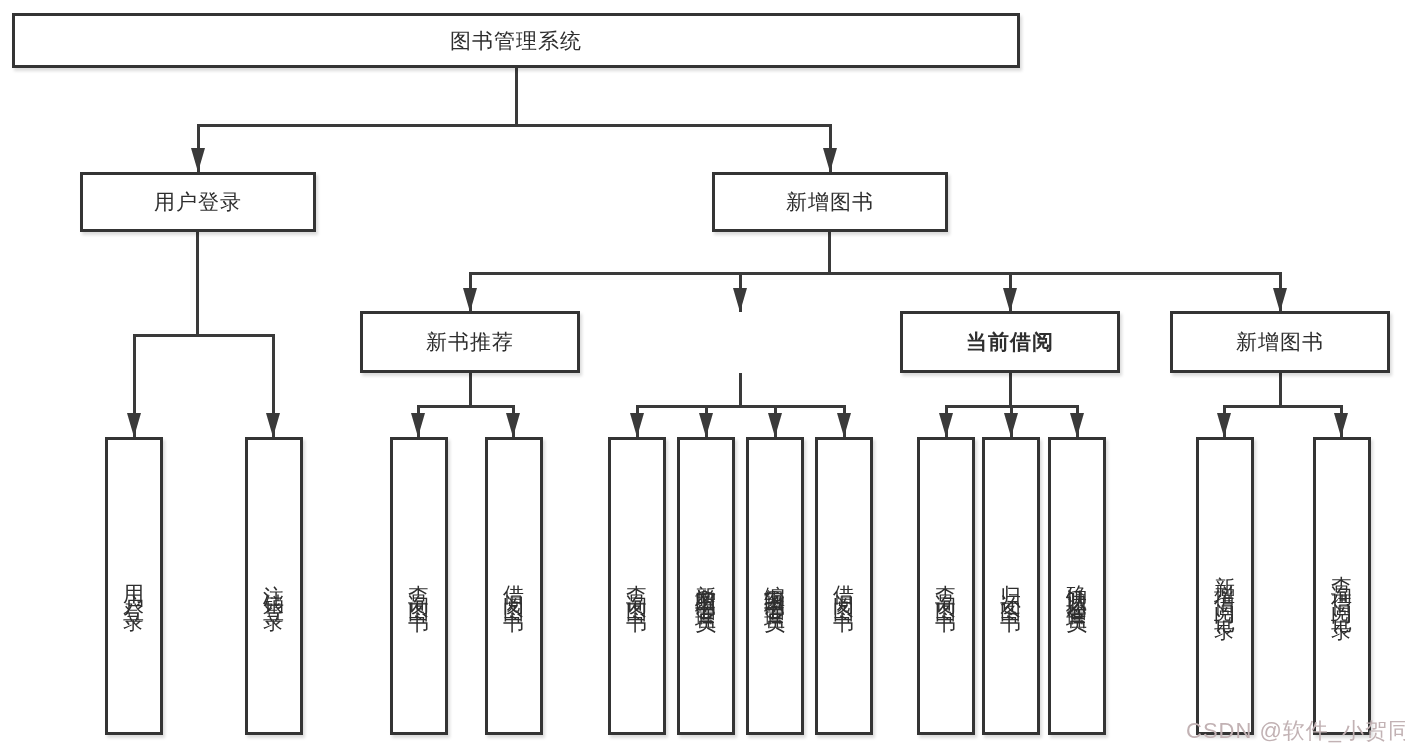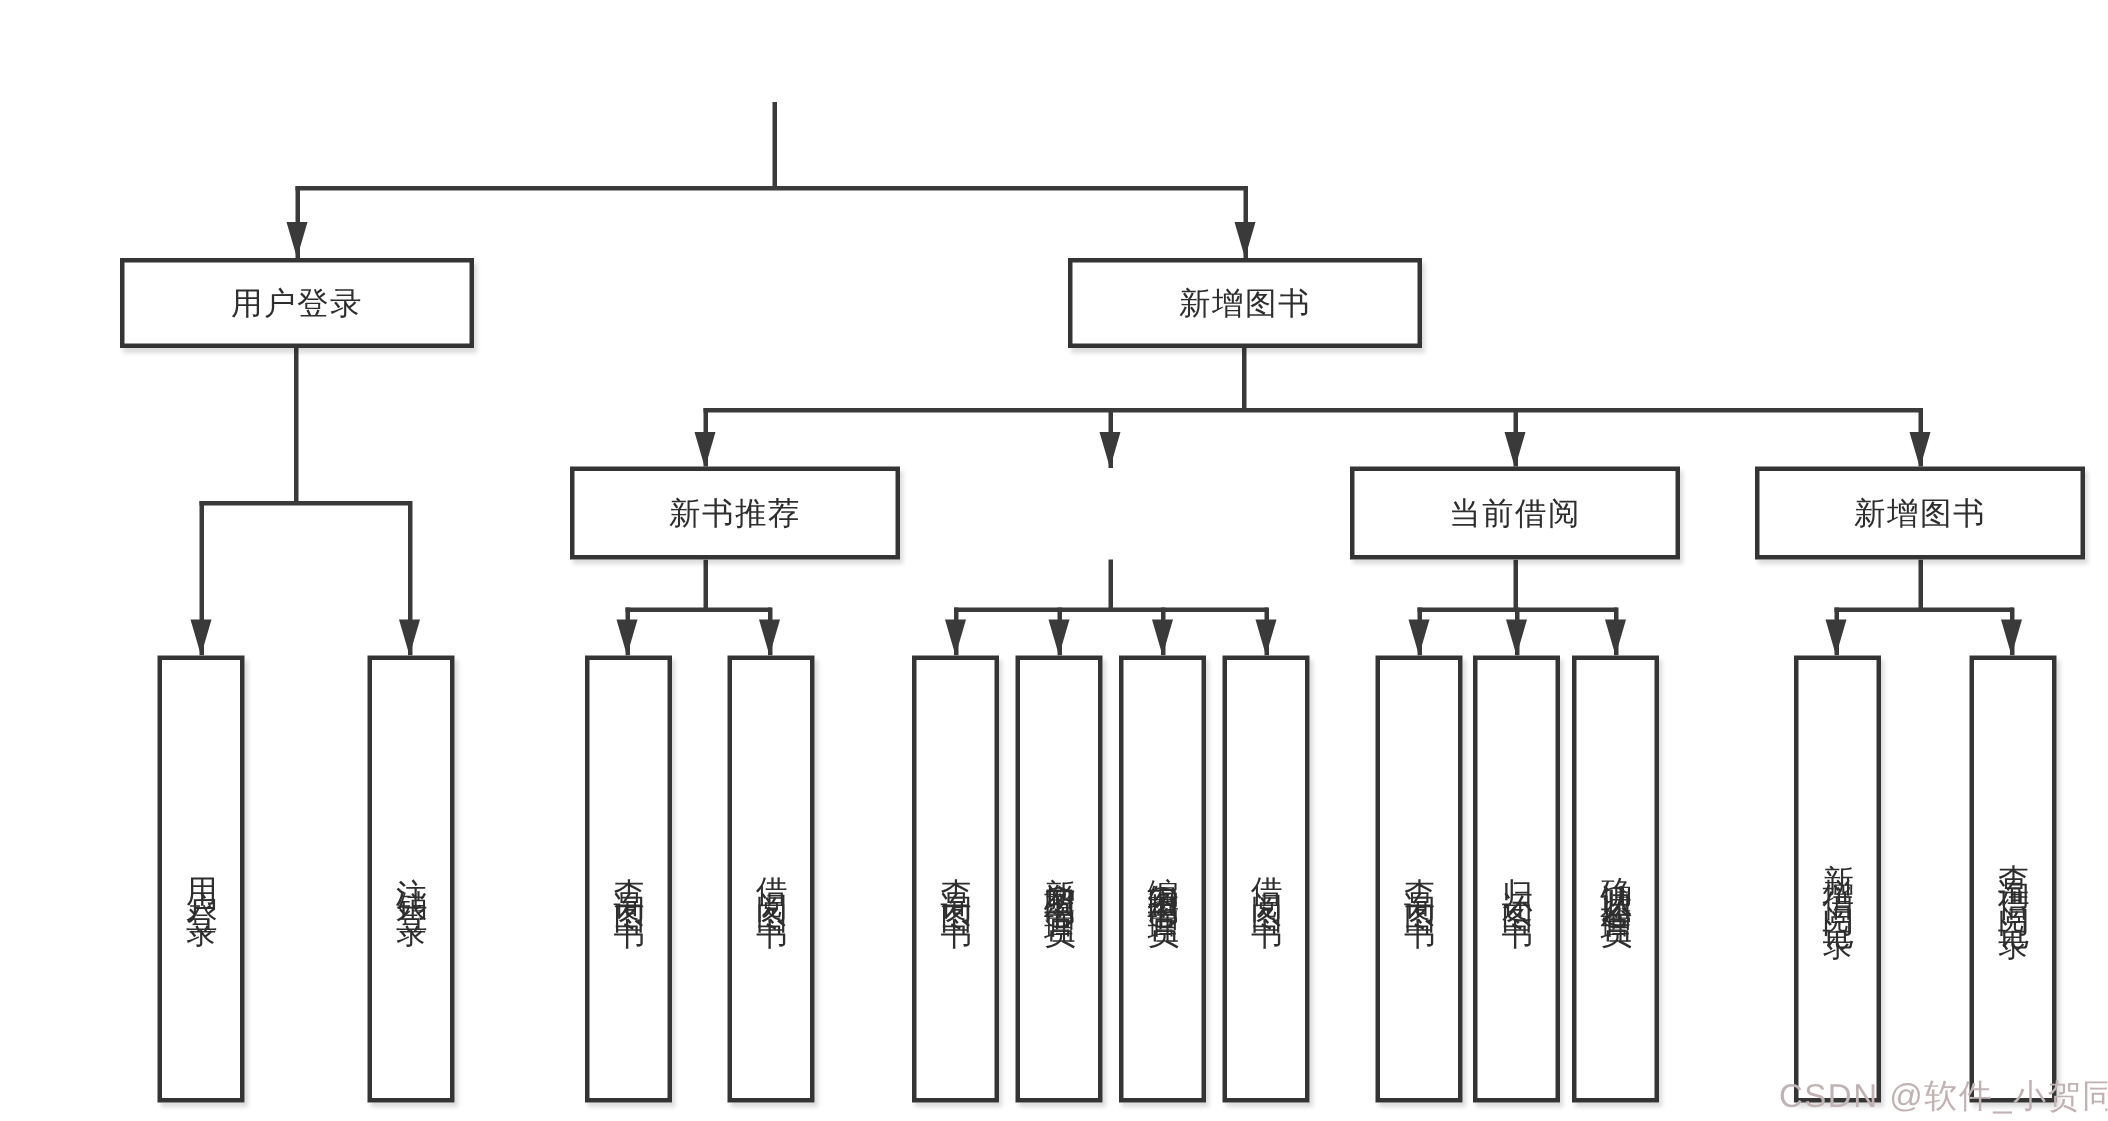--- a/index.html
+++ b/index.html
@@ -87,26 +87,27 @@
   <div class="vl" style="left:1076px;top:405px;height:32px;"></div>
   <div class="ar" style="left:1070px;top:413px;"></div>
 
   <div class="vl" style="left:1279px;top:373px;height:34px;"></div>
   <div class="hl" style="left:1223px;top:405px;width:119px;"></div>
   <div class="vl" style="left:1223px;top:405px;height:32px;"></div>
   <div class="ar" style="left:1217px;top:413px;"></div>
   <div class="vl" style="left:1340px;top:405px;height:32px;"></div>
   <div class="ar" style="left:1334px;top:413px;"></div>
 
+  <div class="node root">图书管理系统</div>
 
   <div class="node l2" style="left:80px;">用户登录</div>
   <div class="node l2" style="left:712px;">新增图书</div>
 
-  <div class="node l3" style="left:380px;">新书推荐</div>
-  <div class="node l3" style="left:900px;">当前借阅</div>
+  <div class="node l3" style="left:360px;">新书推荐</div>
+  <div class="node l3" style="left:900px;font-weight:bold;">当前借阅</div>
   <div class="node l3" style="left:1170px;">新增图书</div>
 
   <div class="node leaf" style="left:105px;">用户登录</div>
   <div class="node leaf" style="left:245px;">注销登录</div>
 
   <div class="node leaf" style="left:390px;">查询图书</div>
   <div class="node leaf" style="left:485px;">借阅图书</div>
 
   <div class="node leaf" style="left:608px;">查询图书</div>
   <div class="node leaf tight" style="left:677px;">新增图书（管理员）</div>

